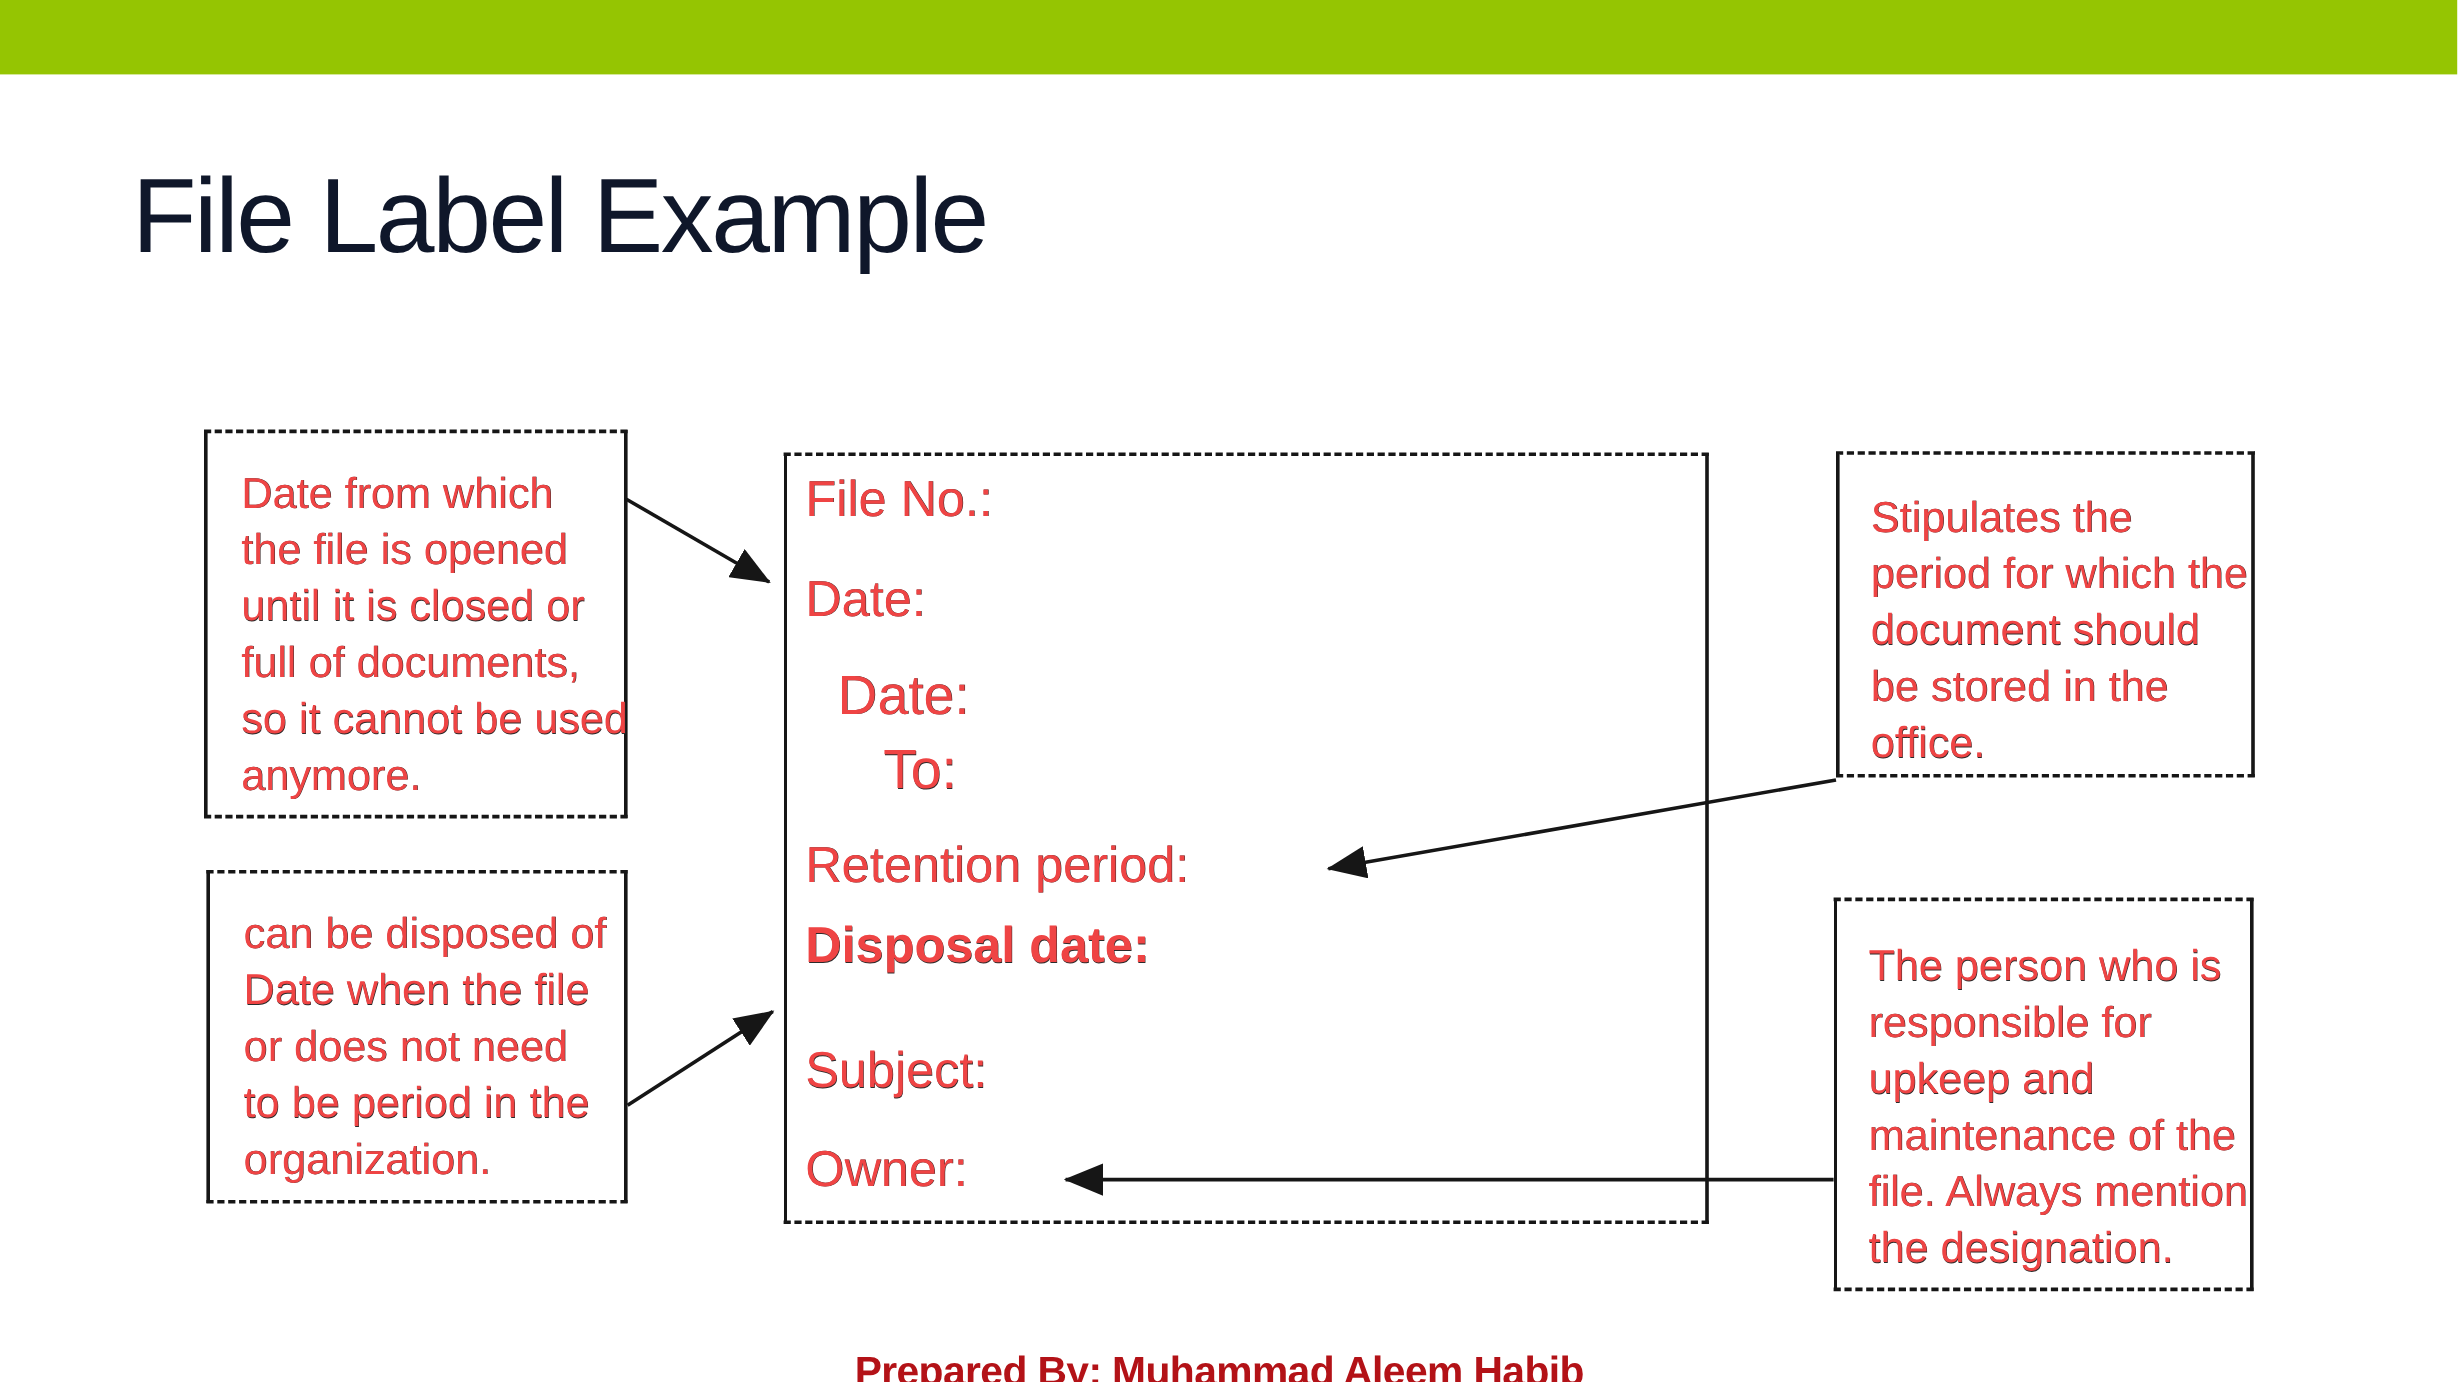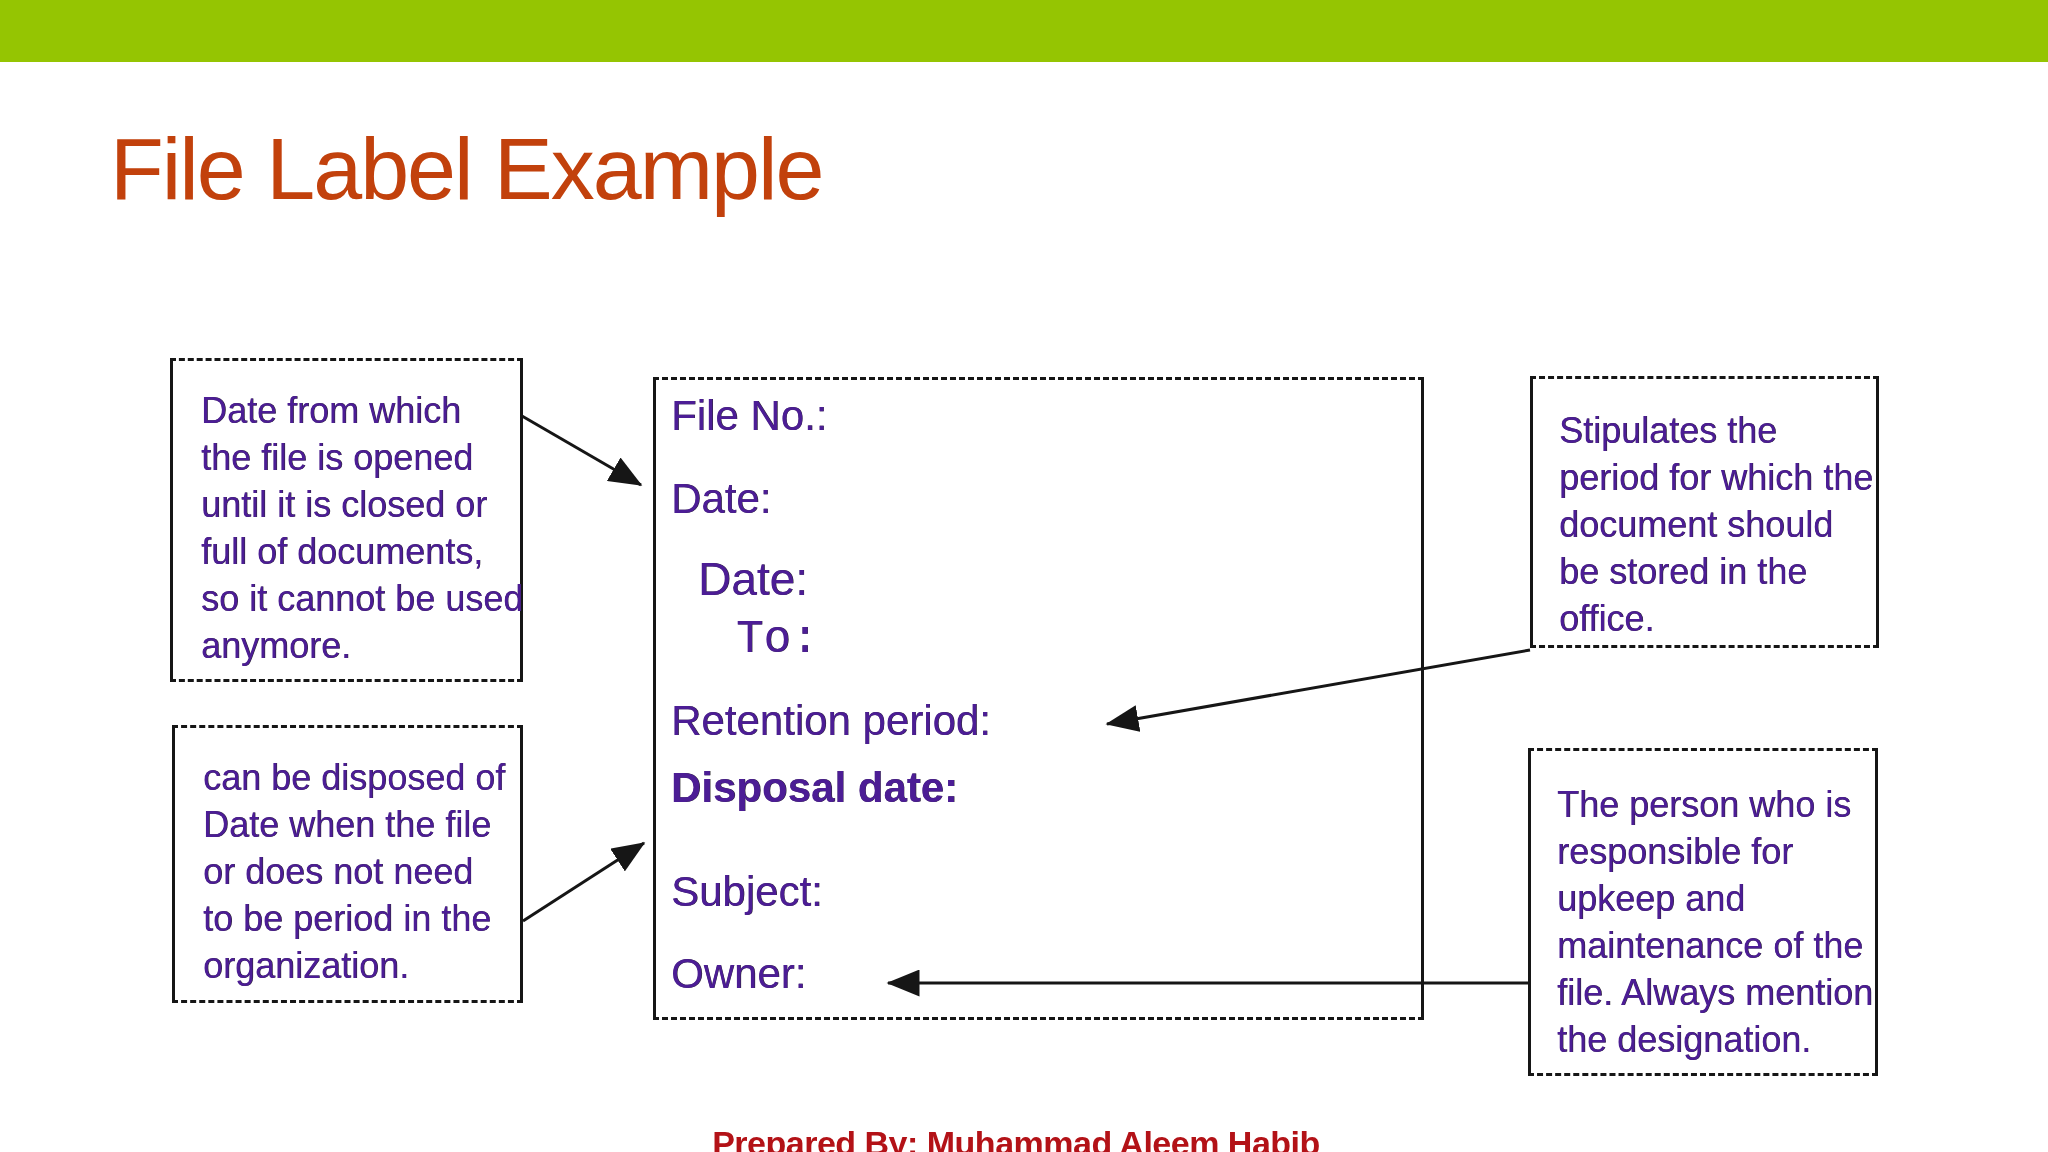--- a/index.html
+++ b/index.html
@@ -5,45 +5,45 @@
   html,body{margin:0;padding:0;background:#ffffff;}
   .slide{
     position:relative; width:2048px; height:1152px; overflow:hidden;
     background:#ffffff; font-family:"Liberation Sans", sans-serif;
   }
   .accent-bar{
     position:absolute; left:0; top:0; width:2048px; height:62px;
     background:#95C502;
   }
   .title{
-    position:absolute; left:110px; top:118px; margin:0;
+    position:absolute; left:110px; top:129px; margin:0;
     font-size:88px; font-weight:400; letter-spacing:-2px;
-    color:#c2410c; white-space:nowrap;
+    color:#0f172a; white-space:nowrap;
   }
   
   .box{
     position:absolute; background:#ffffff;
     border:3px solid #161616;
     border-top-style:dashed; border-bottom-style:dashed;
     box-sizing:border-box;
   }
-  .scan-text{ color:#4c1d95; text-shadow:0.4px 0.4px 0.3px #2b2b2b; }
+  .scan-text{ color:#ef4444; text-shadow:0.4px 0.4px 0.3px #2b2b2b; }
   .ann{ font-size:36px; line-height:47px; }
   .ann .ln{ white-space:nowrap; }
   .ann-lt{ left:170px;  top:358px; width:353px; height:324px; padding:26px 12px 0 28px; }
   .ann-lb{ left:172px;  top:725px; width:351px; height:278px; padding:26px 12px 0 28px; }
   .ann-rt{ left:1530px; top:376px; width:349px; height:272px; padding:28px 12px 0 26px; }
   .ann-rb{ left:1528px; top:748px; width:350px; height:328px; padding:30px 12px 0 26px; }
   .label-box{ left:653px; top:377px; width:771px; height:643px; }
   .field{ position:absolute; white-space:nowrap; font-size:42px; }
   .field-sub{ font-size:46px; }
   .f-fileno{ left:15px; top:12px; }
   .f-date{ left:15px; top:95px; }
   .f-from{ left:42px; top:172px; }
-  .f-to{ left:80px; top:234px;font-family:Liberation Mono, monospace; }
+  .f-to{ left:80px; top:234px; }
   .f-retention{ left:15px; top:317px; }
   .f-disposal{ left:15px; top:384px;font-weight:bold; }
   .f-subject{ left:15px; top:488px; }
   .f-owner{ left:15px; top:570px; }
   .arrows{ position:absolute; left:0; top:0; pointer-events:none; }
   .footer{
     position:absolute; left:696px; top:1124px; width:640px;
     font-size:34px; font-weight:bold; letter-spacing:-0.5px;
     color:#B31217; text-align:center; white-space:nowrap;
   }

